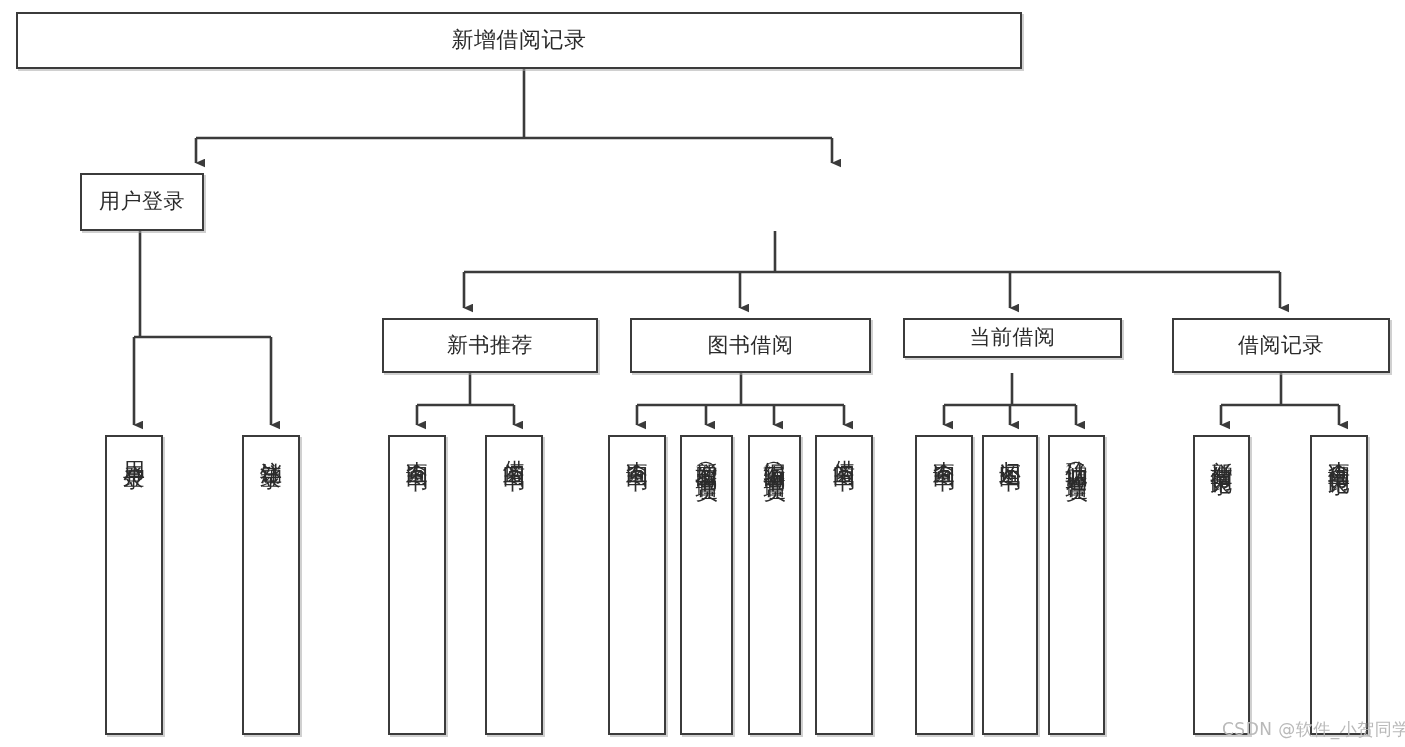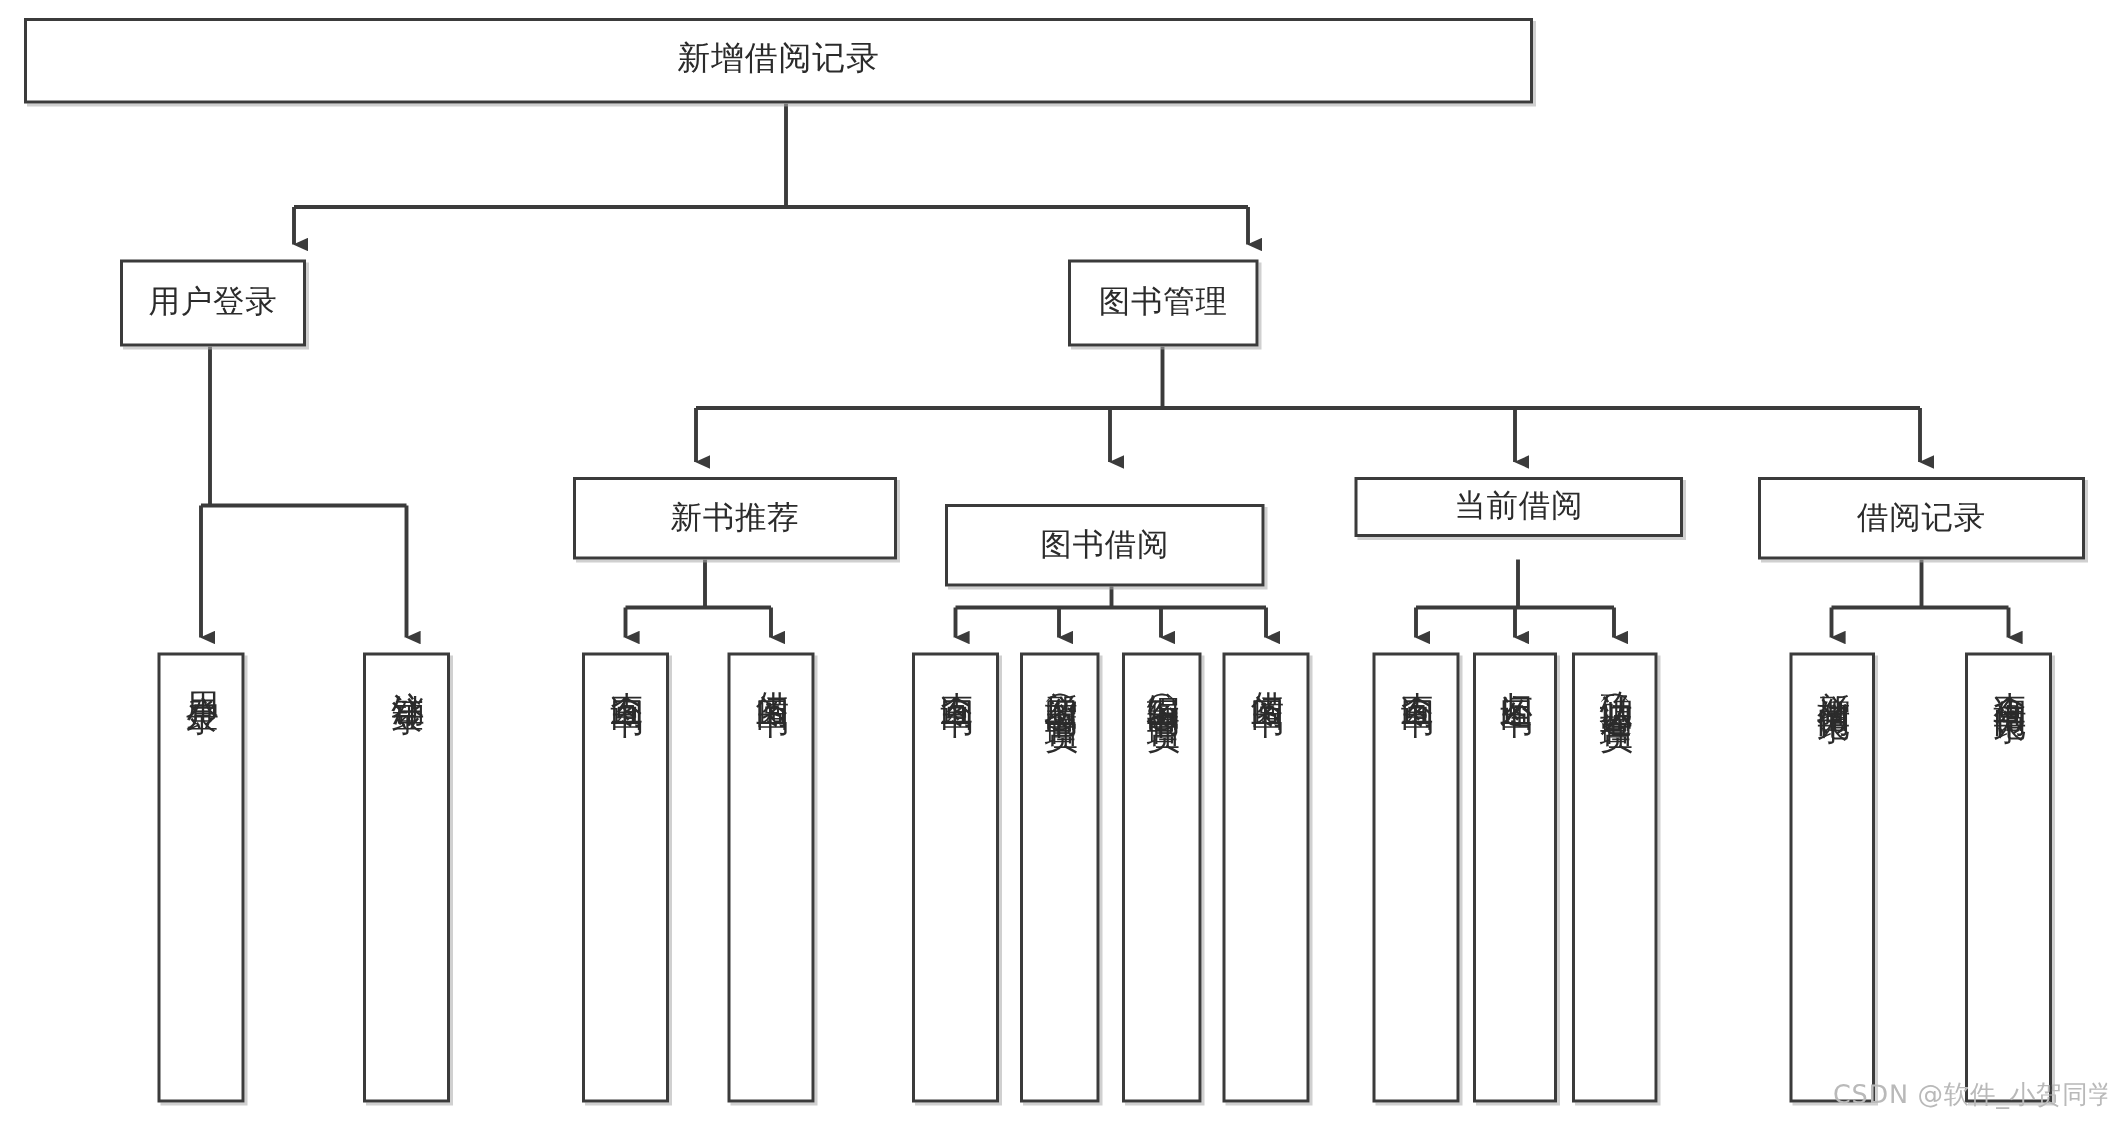--- a/index.html
+++ b/index.html
@@ -132,29 +132,26 @@
   </svg>
 
   <div class="node-box node-root" style="left:16px; top:12px; width:1006px; height:57px;">
     <span class="node-label">新增借阅记录</span>
   </div>
 
   <div class="node-box node-l2" style="left:80px; top:173px; width:124px; height:58px;">
     <span class="node-label">用户登录</span>
   </div>
 
-  <div class="node-box node-l2" style="left:712px; top:173px; width:127px; height:58px;">
-    <span class="node-label">图书管理</span>
-  </div>
 
   <div class="node-box node-l3" style="left:362px; top:318px; width:216px; height:55px;margin-left:20px;">
     <span class="node-label">新书推荐</span>
   </div>
 
-  <div class="node-box node-l3" style="left:630px; top:336px; width:213px; height:55px;justify-content:center;">
+  <div class="node-box node-l3" style="left:630px; top:318px; width:241px; height:55px;justify-content:center;">
     <span class="node-label">图书借阅</span>
   </div>
 
   <div class="node-box node-l3" style="left:903px; top:318px; width:219px; height:40px;">
     <span class="node-label">当前借阅</span>
   </div>
 
   <div class="node-box node-l3" style="left:1172px; top:318px; width:218px; height:55px;">
     <span class="node-label">借阅记录</span>
   </div>

